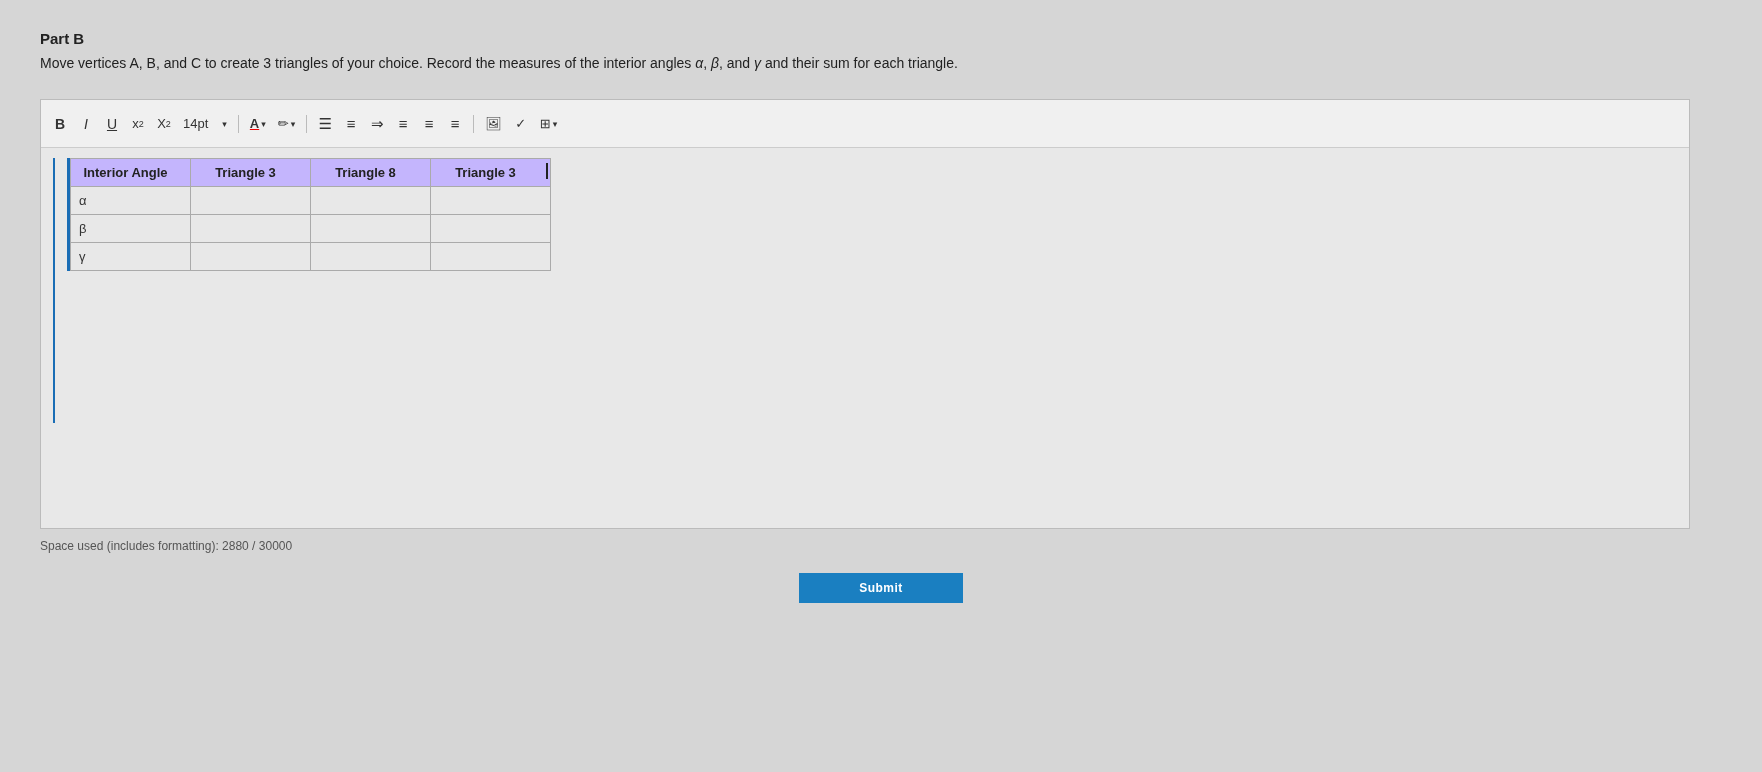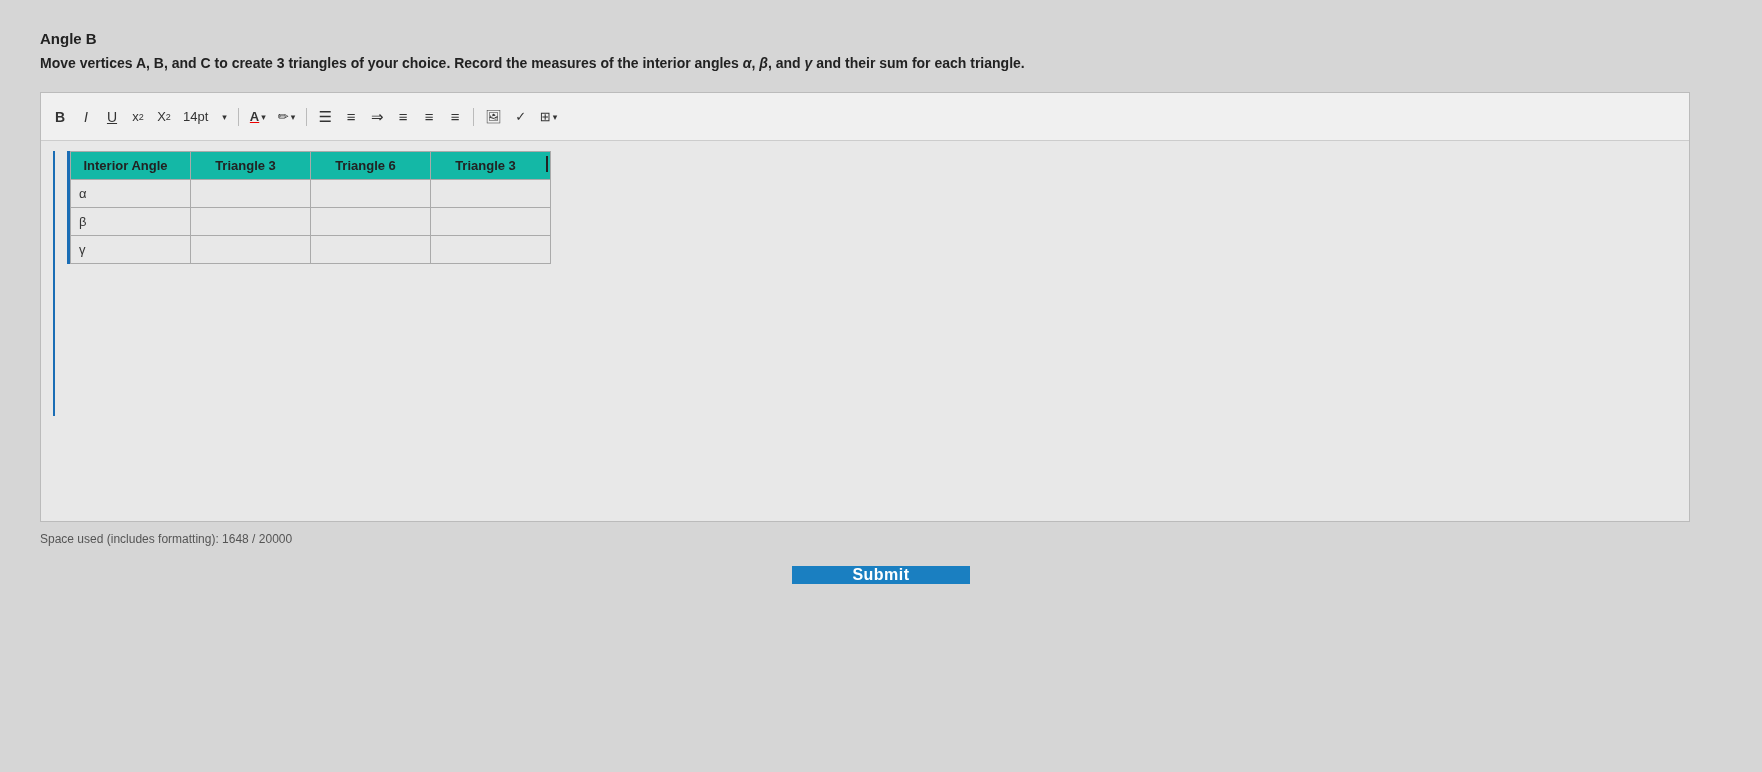--- a/index.html
+++ b/index.html
@@ -12,23 +12,22 @@
       padding: 30px 40px;
     }
     .part-label {
       font-weight: bold;
       font-size: 15px;
       margin-bottom: 6px;
     }
     .instructions {
       font-size: 14px;
       line-height: 1.5;
-      margin-bottom: 18px;
+      margin-bottom: 25px;
       max-width: 1100px;
-      font-weight: bold;
     }
     .editor-container {
       background: #e8e8e8;
       border: 1px solid #bbb;
       max-width: 1650px;
       margin-bottom: 10px;
     }
     .toolbar {
       display: flex;
       align-items: center;
@@ -95,21 +94,21 @@
     }
     table.data-table td, table.data-table th {
       border: 1px solid #aaa;
       padding: 6px 18px 6px 8px;
       font-size: 13px;
       min-width: 120px;
       vertical-align: middle;
     }
     table.data-table th {
       font-weight: bold;
-      background: #14b8a6;
+      background: #c4b5fd;
       font-size: 13px;
     }
     table.data-table .header-row th:first-child {
       font-weight: bold;
     }
     .col-interior {
       min-width: 150px;
     }
     .col-triangle {
       min-width: 110px;
@@ -142,33 +141,33 @@
     }
     .submit-row {
       display: flex;
       justify-content: center;
       margin-top: 10px;
     }
     .submit-btn {
       background: #1a7fc1;
       color: #fff;
       border: none;
-      padding: 0 60px;
-      font-size: 16px;
+      padding: 8px 60px;
+      font-size: 12px;
       font-weight: bold;
       cursor: pointer;
       letter-spacing: 0.5px;
     }
     .sup-text { font-size: 9px; vertical-align: super; }
     .sub-text { font-size: 9px; vertical-align: sub; }
   </style>
 </head>
 <body>
 
-<div class="part-label">Angle B</div>
+<div class="part-label">Part B</div>
 
 <div class="instructions">
   Move vertices A, B, and C to create 3 triangles of your choice. Record the measures of the interior angles <em>α</em>, <em>β</em>, and <em>γ</em> and their sum for each triangle.
 </div>
 
 <div class="editor-container">
 
   <div class="toolbar">
     <button class="toolbar-btn bold">B</button>
     <button class="toolbar-btn italic">I</button>
@@ -215,21 +214,21 @@
   <div class="editor-body">
     <div class="cursor-line"></div>
 
     
     <div class="table-wrapper" style="position:relative;margin-left:14px;">
       <table class="data-table">
         <thead>
           <tr class="header-row">
             <th class="col-interior">Interior Angle</th>
             <th class="col-triangle">Triangle 3</th>
-            <th class="col-triangle">Triangle 6</th>
+            <th class="col-triangle">Triangle 8</th>
             <th class="col-triangle" style="position:relative;">Triangle 3
               <span style="position:absolute;top:4px;right:2px;width:2px;height:16px;background:#222;display:inline-block;"></span>
             </th>
           </tr>
         </thead>
         <tbody>
           <tr>
             <td class="row-label">α</td>
             <td></td>
             <td></td>
@@ -247,17 +246,17 @@
             <td></td>
             <td></td>
           </tr>
         </tbody>
       </table>
     </div>
 
   </div>
 </div>
 
-<div class="space-used">Space used (includes formatting): 1648 / 20000</div>
+<div class="space-used">Space used (includes formatting): 2880 / 30000</div>
 
 <div class="submit-row">
   <button class="submit-btn">Submit</button>
 </div>
 
 </body></html>

